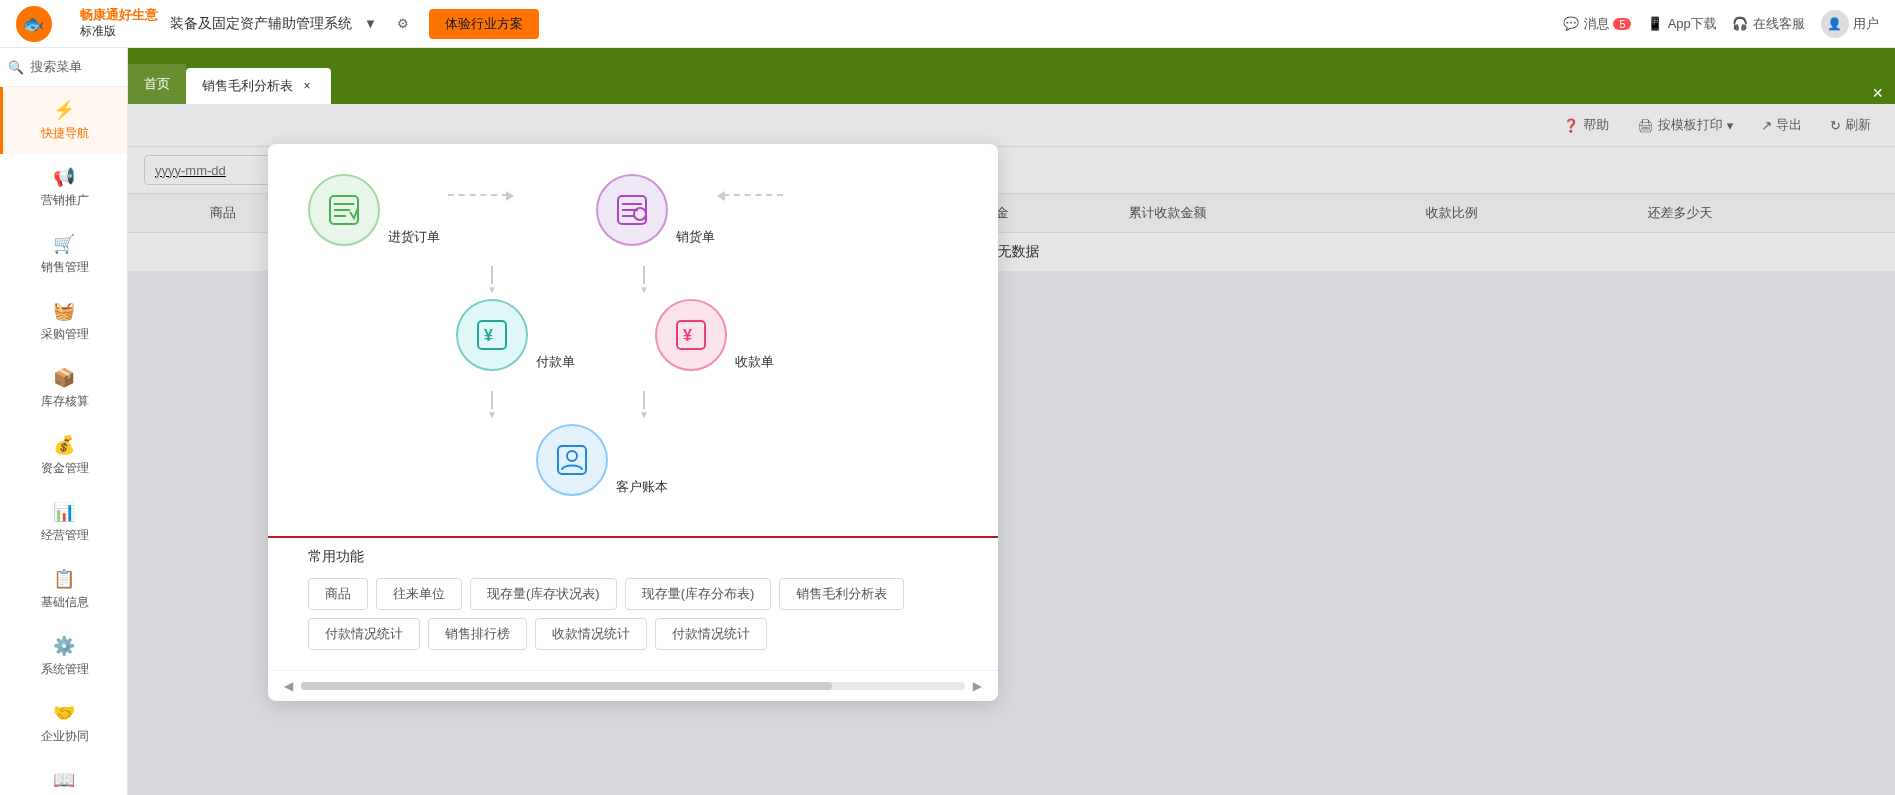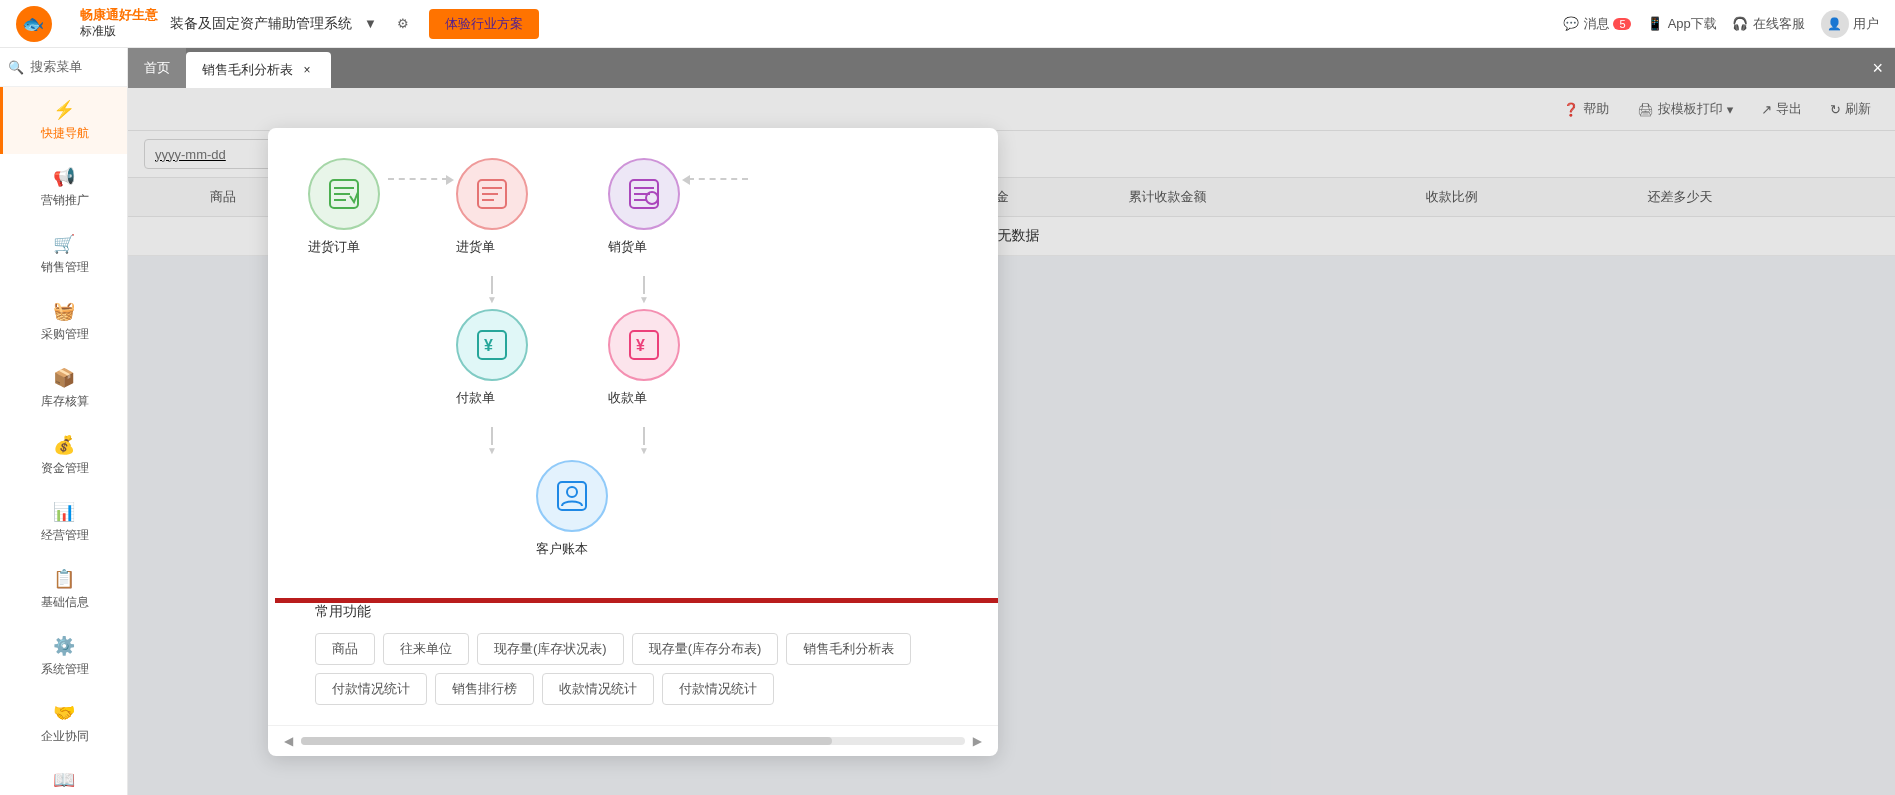--- a/index.html
+++ b/index.html
@@ -4,32 +4,32 @@
   <style>
     * { box-sizing: border-box; margin: 0; padding: 0; }
     body { font-family: 'Microsoft YaHei', Arial, sans-serif; font-size: 13px; background: #f5f5f5; overflow: hidden; }
 
     
     .app-container { display: flex; flex-direction: column; height: 795px; width: 1895px; }
     .top-bar { display: flex; align-items: center; height: 48px; background: #fff; border-bottom: 1px solid #e8e8e8; padding: 0 16px; gap: 12px; }
     .main-area { display: flex; flex: 1; overflow: hidden; }
     .sidebar { width: 128px; background: #fff; border-right: 1px solid #e8e8e8; display: flex; flex-direction: column; }
     .content-area { flex: 1; display: flex; flex-direction: column; overflow: hidden; position: relative; }
-    .tab-bar { display: flex; align-items: center; background: #737373; height: 40px; }
+    .tab-bar { display: flex; align-items: flex-end; background: #4d7c0f; height: 56px; }
     .page-content { flex: 1; background: #f0f2f5; overflow: auto; position: relative; }
 
     
     .logo-area { display: flex; align-items: center; gap: 8px; min-width: 110px; }
     .logo-icon { width: 36px; height: 36px; background: #ff7300; border-radius: 50%; display: flex; align-items: center; justify-content: center; color: white; font-size: 18px; font-weight: bold; }
     .logo-text { font-size: 12px; color: #333; line-height: 1.3; margin-left: 20px; }
     .logo-text .line1 { color: #ff7300; font-weight: bold; font-size: 13px; }
     .system-title { font-size: 14px; color: #333; font-weight: 500; }
     .top-bar-dropdown { display: flex; align-items: center; gap: 4px; cursor: pointer; color: #555; font-size: 13px; }
     .settings-btn { width: 28px; height: 28px; display: flex; align-items: center; justify-content: center; cursor: pointer; color: #666; }
-    .trial-btn { background: #ff7300; color: #4c1d95; border: none; padding: 6px 16px; border-radius: 4px; cursor: pointer; font-size: 13px; }
+    .trial-btn { background: #ff7300; color: #0f172a; border: none; padding: 6px 16px; border-radius: 4px; cursor: pointer; font-size: 13px; }
     .top-bar-right { margin-left: auto; display: flex; align-items: center; gap: 16px; color: #555; font-size: 13px; }
     .top-bar-right-item { display: flex; align-items: center; gap: 4px; cursor: pointer; }
     .badge { background: #ff4d4f; color: white; border-radius: 10px; padding: 0 5px; font-size: 11px; min-width: 18px; text-align: center; }
     .avatar { width: 28px; height: 28px; background: #ddd; border-radius: 50%; display: flex; align-items: center; justify-content: center; font-size: 12px; color: #666; }
 
     
     .sidebar-search { padding: 10px 8px; display: flex; align-items: center; gap: 6px; border-bottom: 1px solid #f0f0f0; cursor: pointer; color: #666; font-size: 13px; }
     .sidebar-item { display: flex; flex-direction: column; align-items: center; padding: 12px 8px; cursor: pointer; color: #555; font-size: 12px; gap: 4px; border-left: 3px solid transparent; }
     .sidebar-item.active { background: #fff7f0; color: #ff7300; border-left-color: #ff7300; }
     .sidebar-icon { font-size: 18px; }
@@ -57,39 +57,39 @@
     .data-table { width: 100%; border-collapse: collapse; font-size: 13px; }
     .data-table th { background: #fafafa; border-bottom: 1px solid #e8e8e8; padding: 10px 12px; text-align: left; color: #555; font-weight: 500; white-space: nowrap; }
     .data-table td { border-bottom: 1px solid #f0f0f0; padding: 10px 12px; color: #333; }
     .no-data { text-align: center; padding: 60px; color: #999; font-size: 14px; }
 
     
     .modal-overlay { position: absolute; top: 0; left: 0; right: 0; bottom: 0; background: rgba(0,0,0,0.1); z-index: 100; display: flex; align-items: flex-start; justify-content: flex-start; padding: 40px 0 0 0; }
     .modal-box { background: white; border-radius: 8px; box-shadow: 0 4px 20px rgba(0,0,0,0.15); width: 730px; margin-left: 140px; overflow: hidden; }
     .modal-flow { padding: 30px 40px 20px; }
     .flow-row { display: flex; align-items: flex-start; gap: 0; margin-bottom: 20px; }
-    .flow-node { display: flex; flex-direction: column; align-items: flex-start; gap: 8px; }
+    .flow-node { display: flex; flex-direction: row; align-items: flex-end; gap: 8px; }
     .flow-circle { width: 72px; height: 72px; border-radius: 50%; display: flex; align-items: center; justify-content: center; font-size: 28px; }
     .flow-label { font-size: 13px; color: #333; text-align: center; }
     .flow-arrow-h { display: flex; align-items: center; padding-top: 20px; padding-left: 8px; padding-right: 8px; }
     .flow-arrow-h .arrow-dashed { width: 60px; border-top: 2px dashed #ccc; position: relative; }
     .flow-arrow-h .arrow-dashed::after { content: ''; position: absolute; right: -6px; top: -5px; border-left: 8px solid #ccc; border-top: 5px solid transparent; border-bottom: 5px solid transparent; }
 
     
     .node-green { background: #e8f5e9; }
     .node-red { background: #fce4e4; }
     .node-purple { background: #ede7f6; }
     .node-orange { background: #fff3e0; }
     .node-teal { background: #e0f7f7; }
     .node-pink { background: #fce4ec; }
     .node-yellow { background: #fffde7; }
     .node-blue { background: #e3f2fd; }
 
     
-    .common-functions { padding: 0 40px 20px; border-top: 5px solid #b91c1c; margin-left: 7px; }
+    .common-functions { padding: 10px 40px 20px; border-top: 2px solid #b91c1c; }
     .cf-title { font-size: 14px; color: #333; margin-bottom: 12px; font-weight: 500; }
     .cf-buttons { display: flex; flex-wrap: wrap; gap: 8px; }
     .cf-btn { border: 1px solid #d9d9d9; background: white; padding: 6px 16px; border-radius: 4px; cursor: pointer; font-size: 13px; color: #555; }
 
     
     .modal-scroll { padding: 8px 16px; border-top: 1px solid #f0f0f0; display: flex; align-items: center; gap: 8px; }
     .scroll-track { flex: 1; height: 8px; background: #e8e8e8; border-radius: 4px; position: relative; }
     .scroll-thumb { width: 80%; height: 8px; background: #ccc; border-radius: 4px; }
     .scroll-arrow { color: #999; cursor: pointer; font-size: 12px; }
   </style>
@@ -274,31 +274,20 @@
                       <polyline points="24,20 28,26 32,16" stroke="#4caf50" stroke-width="2" fill="none"></polyline>
                     </svg>
                   </div>
                   <span class="flow-label">进货订单</span>
                 </div>
 
                 <div class="flow-arrow-h">
                   <div class="arrow-dashed"></div>
                 </div>
 
-                <div class="flow-node">
-                  <div class="flow-circle node-red" style="border: 2px solid #ef9a9a;">
-                    <svg width="36" height="36" viewBox="0 0 36 36" fill="none">
-                      <rect x="4" y="4" width="28" height="28" rx="4" fill="none" stroke="#e57373" stroke-width="2"></rect>
-                      <line x1="8" y1="12" x2="28" y2="12" stroke="#e57373" stroke-width="2"></line>
-                      <line x1="8" y1="18" x2="24" y2="18" stroke="#e57373" stroke-width="2"></line>
-                      <line x1="8" y1="24" x2="20" y2="24" stroke="#e57373" stroke-width="2"></line>
-                    </svg>
-                  </div>
-                  <span class="flow-label">进货单</span>
-                </div>
 
                 <div style="width: 80px;"></div>
 
                 <div class="flow-node">
                   <div class="flow-circle node-purple" style="border: 2px solid #ce93d8;">
                     <svg width="36" height="36" viewBox="0 0 36 36" fill="none">
                       <rect x="4" y="4" width="28" height="28" rx="4" fill="none" stroke="#ab47bc" stroke-width="2"></rect>
                       <line x1="8" y1="12" x2="28" y2="12" stroke="#ab47bc" stroke-width="2"></line>
                       <line x1="8" y1="18" x2="24" y2="18" stroke="#ab47bc" stroke-width="2"></line>
                       <line x1="8" y1="24" x2="20" y2="24" stroke="#ab47bc" stroke-width="2"></line>

